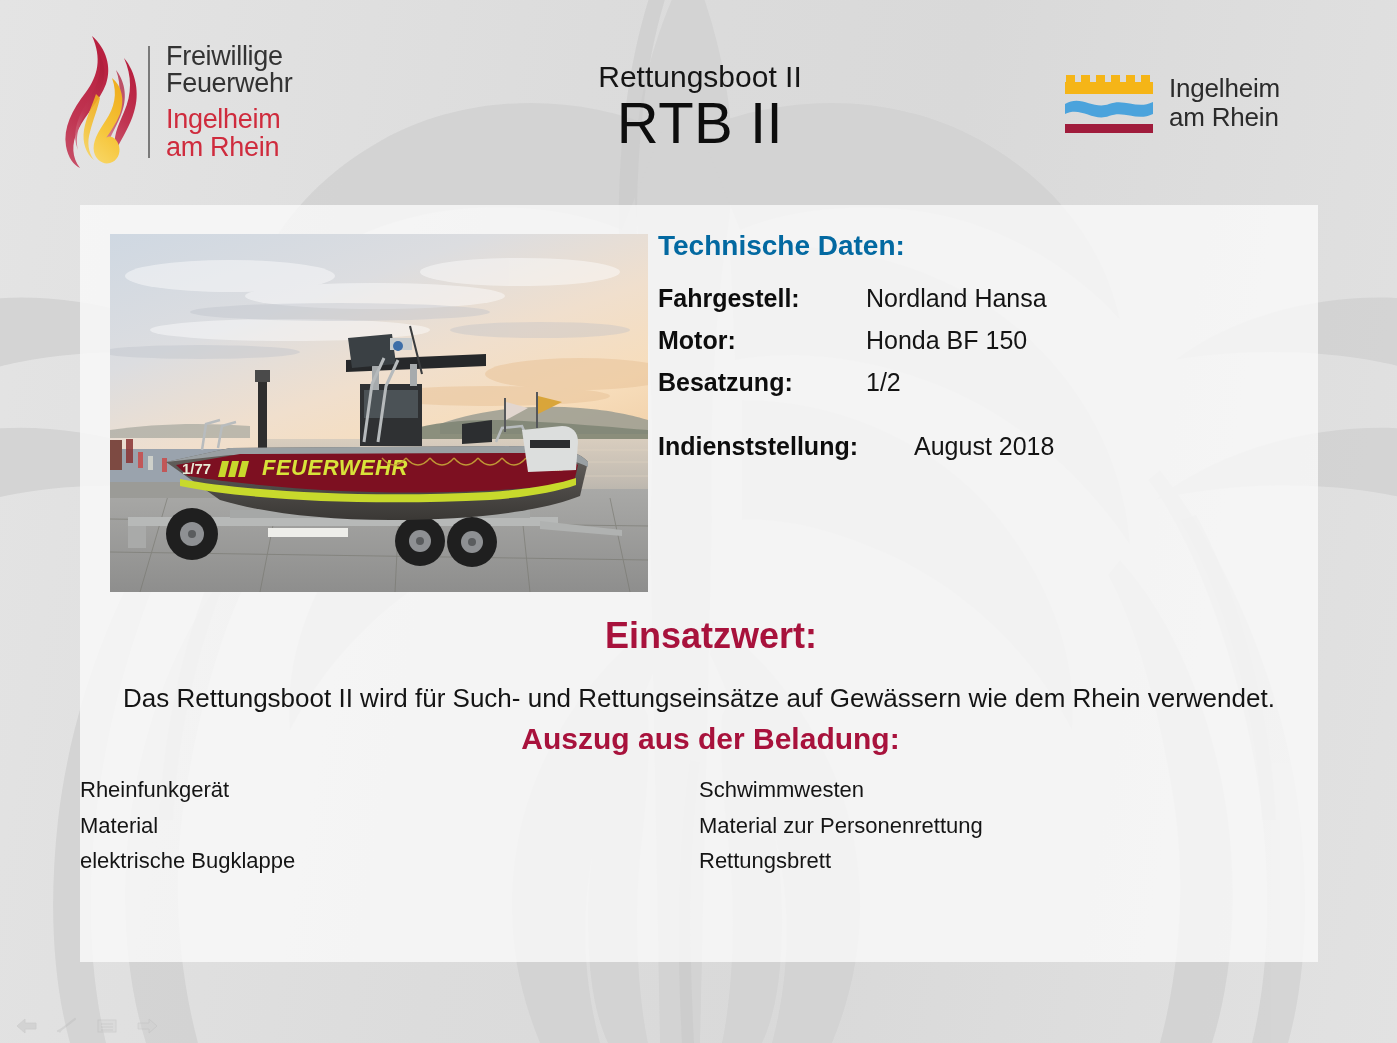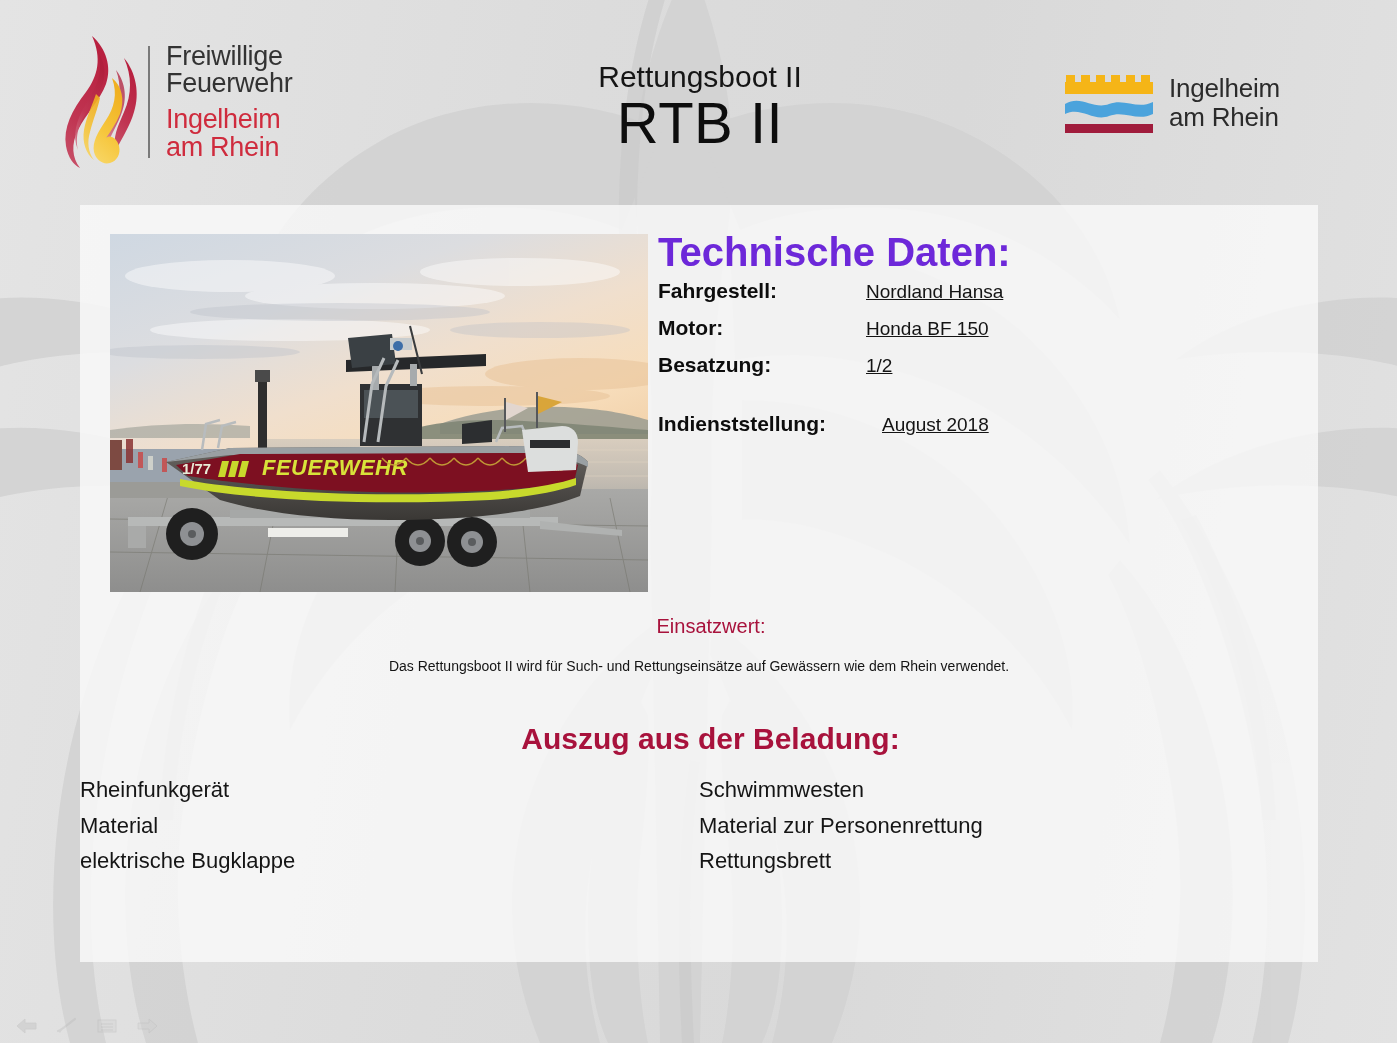--- a/index.html
+++ b/index.html
@@ -48,31 +48,31 @@
   .city-l{ font-size:26px; line-height:1.12; color:#2b2b2b; letter-spacing:-0.2px; }
 
   
   #boat-photo{
     position:absolute; left:110px; top:234px; width:538px; height:358px;
     z-index:4; overflow:hidden; background:#9aa3ad;
   }
 
   
   #tech-section{ position:absolute; left:658px; top:230px; width:600px; z-index:4; }
-  #tech-heading{ font-size:40px; font-weight:bold; color:#6d28d9; margin-bottom:4px; }
+  #tech-heading{ font-size:28px; font-weight:bold; color:#0369a1; margin-bottom:22px; }
   .spec-row{ display:flex; align-items:baseline; margin-bottom:13px; }
-  .spec-label{ font-size:21px; font-weight:bold; color:#0d0d0d; width:208px; flex:0 0 auto; }
-  .spec-value{ font-size:19px; font-weight:400; color:#141414;text-decoration:underline; }
+  .spec-label{ font-size:25px; font-weight:bold; color:#0d0d0d; width:208px; flex:0 0 auto; }
+  .spec-value{ font-size:25px; font-weight:400; color:#141414; }
   #commission-row{ margin-top:35px;gap:44px; }
   #commission-row .spec-label{ width:auto; margin-right:12px; }
 
   
   #purpose-section{ position:absolute; left:80px; top:615px; width:1238px; text-align:center; z-index:4; }
-  #purpose-heading{ font-size:20px; font-weight:normal; color:#a8123c;margin-left:24px; }
-  #purpose-text{ font-size:14px; color:#141414; margin-top:20px; }
+  #purpose-heading{ font-size:36px; font-weight:bold; color:#a8123c;margin-left:24px; }
+  #purpose-text{ font-size:26px; color:#141414; margin-top:26px; }
 
   
   #equipment-section{ position:absolute; left:80px; top:722px; width:1238px; z-index:4; }
   #equipment-heading{ font-size:30px; font-weight:bold; color:#a8123c; text-align:center;padding-left:23px; }
   #equipment-cols{ display:flex; margin-top:16px; }
   .equip-col{ width:50%; }
   .equip-item{ font-size:22px; color:#151515; line-height:1.62; }
 
   
   #presenter-toolbar{

